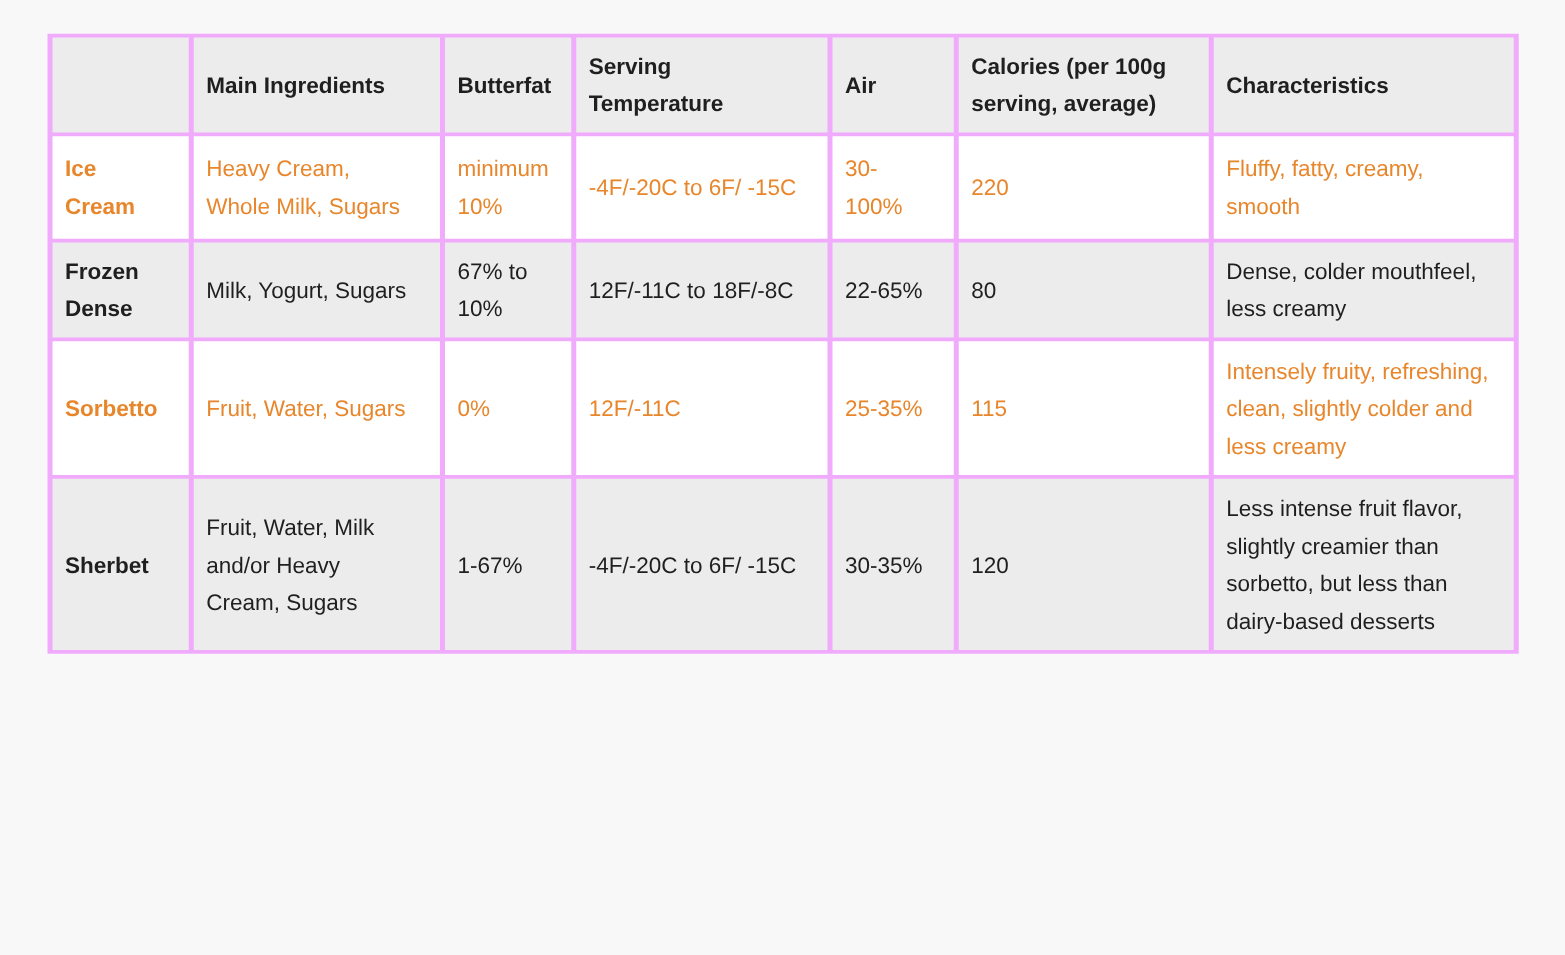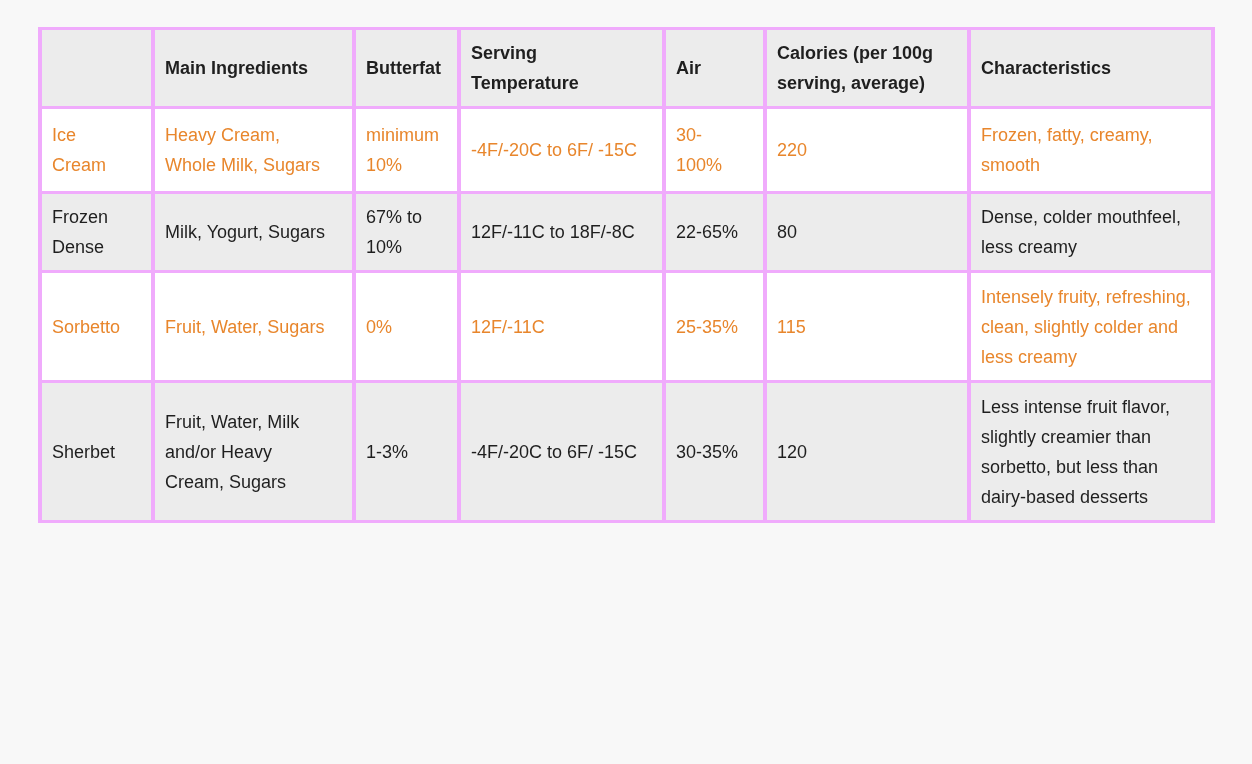--- a/index.html
+++ b/index.html
@@ -42,21 +42,21 @@
     font-weight: 400;
     word-wrap: break-word;
   }
 
   thead th {
     background: #ececec;
     font-weight: 700;
     height: 70px;
   }
 
-  td.name-cell { font-weight: 400; }
+  td.name-cell { font-weight: 700; }
 
   tr.row-accent td { background: #ffffff; color: #e8862c; }
   tr.row-gray   td { background: #ececec; color: #1f1f1f; }
 
   tr.rh-0 td { height: 82px; }
   tr.rh-1 td { height: 104px; }
   tr.rh-2 td { height: 109px; }
   tr.rh-3 td { height: 76px; }
   tr.rh-4 td { height: 107px; }
   tr.rh-5 td { height: 137px; }
@@ -87,21 +87,21 @@
       </tr>
     </thead>
     <tbody>
       <tr class="row-accent rh-0">
         <td class="name-cell">Ice Cream</td>
         <td>Heavy Cream, Whole Milk, Sugars</td>
         <td>minimum 10%</td>
         <td>-4F/-20C to 6F/ -15C</td>
         <td>30-100%</td>
         <td>220</td>
-        <td>Frozen, fatty, creamy, smooth</td>
+        <td>Fluffy, fatty, creamy, smooth</td>
       </tr>
       <tr class="row-gray rh-3">
         <td class="name-cell">Frozen Dense</td>
         <td>Milk, Yogurt, Sugars</td>
         <td>67% to 10%</td>
         <td>12F/-11C to 18F/-8C</td>
         <td>22-65%</td>
         <td>80</td>
         <td>Dense, colder mouthfeel, less creamy</td>
       </tr>
@@ -110,21 +110,21 @@
         <td>Fruit, Water, Sugars</td>
         <td>0%</td>
         <td>12F/-11C</td>
         <td>25-35%</td>
         <td>115</td>
         <td>Intensely fruity, refreshing, clean, slightly colder and less creamy</td>
       </tr>
       <tr class="row-gray rh-5">
         <td class="name-cell">Sherbet</td>
         <td>Fruit, Water, Milk and/or Heavy Cream, Sugars</td>
-        <td>1-3%</td>
+        <td>1-67%</td>
         <td>-4F/-20C to 6F/ -15C</td>
         <td>30-35%</td>
         <td>120</td>
         <td>Less intense fruit flavor, slightly creamier than sorbetto, but less than dairy-based desserts</td>
       </tr>
     </tbody>
   </table>
 </div>
 
 </body></html>

